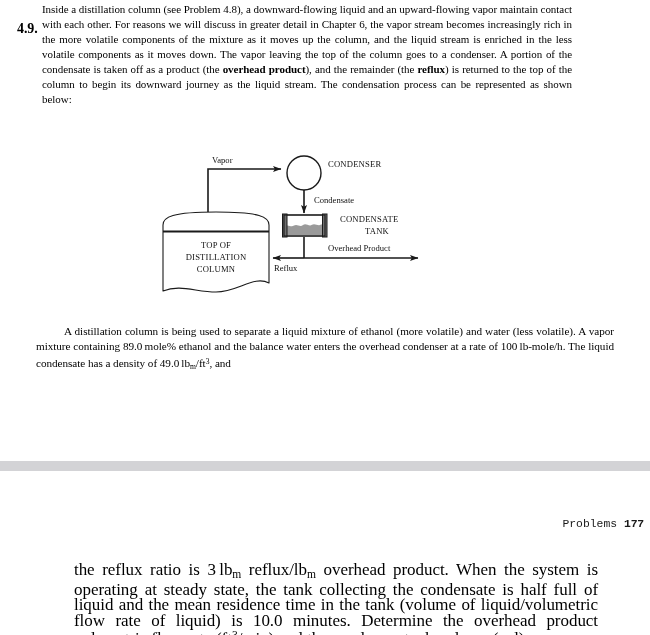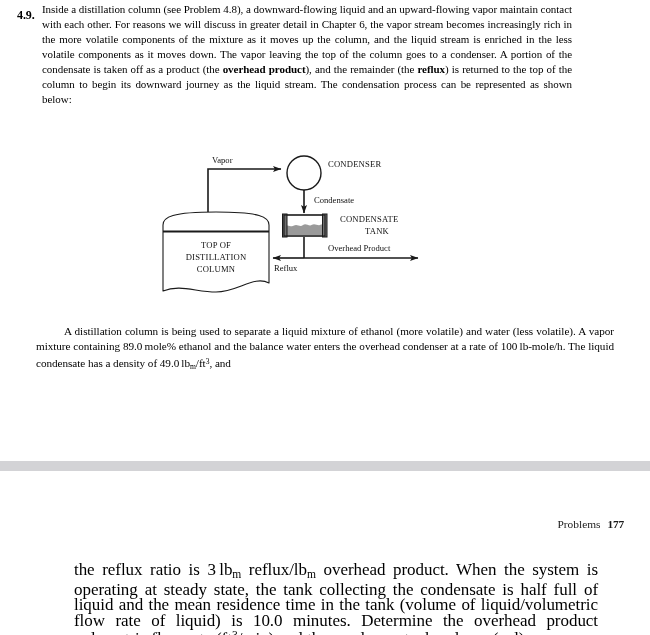--- a/index.html
+++ b/index.html
@@ -19,23 +19,23 @@
   
   #problem-block {
     position: absolute;
     left: 0px;
     top: 0px;
     width: 650px;
   }
   #problem-number {
     position: absolute;
     left: 17px;
-    top: 8px;
+    top: 22px;
     font-weight: bold;
-    font-size: 12px;
+    font-size: 14px;
     line-height: 14.6px;
     letter-spacing: -0.1px;
   }
   #problem-text {
     position: absolute;
     left: 42px;
     top: 2px;
     width: 530px;
     font-size: 11px;
     line-height: 15px;
@@ -86,23 +86,23 @@
     left: 0px;
     top: 461px;
     width: 650px;
     height: 10px;
     background: #d3d3d6;
   }
 
   
   #running-head {
     position: absolute;
-    right: 26px;
+    right: 6px;
     top: 518px;
-    font-family: Liberation Serif, serif;
+    font-family: Liberation Mono, monospace;
     font-size: 11.4px;
     color: #1a1a1a;
     white-space: nowrap;
   }
   #running-head .rh-page {
     font-weight: bold;
     margin-left: 7px;
     letter-spacing: -0.2px;
   }
 

